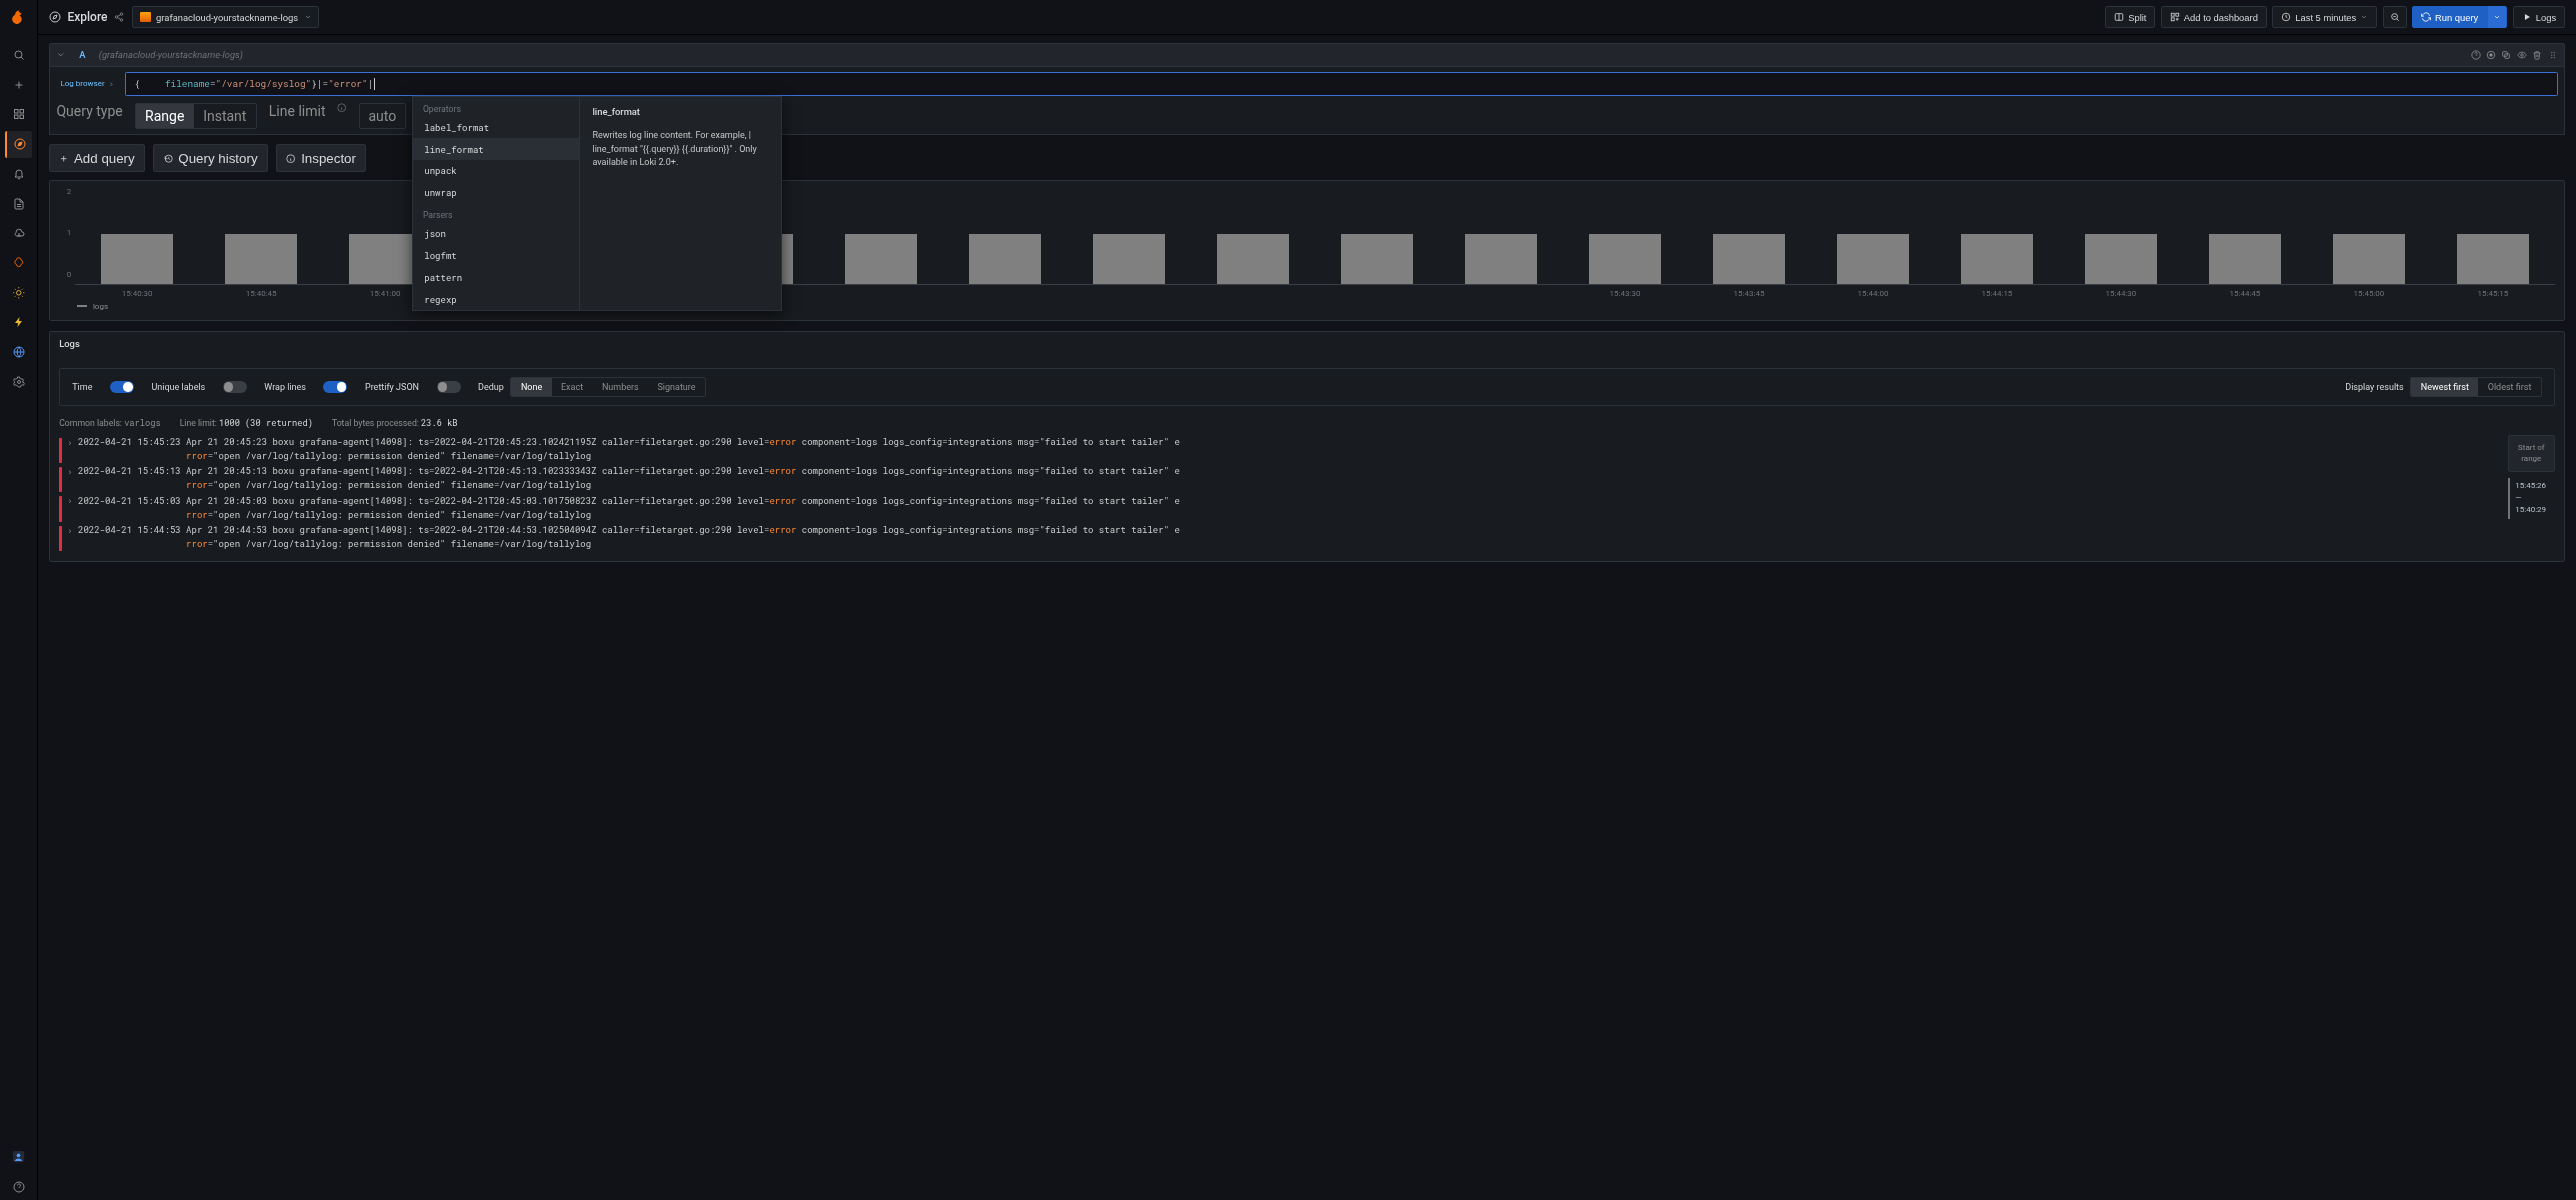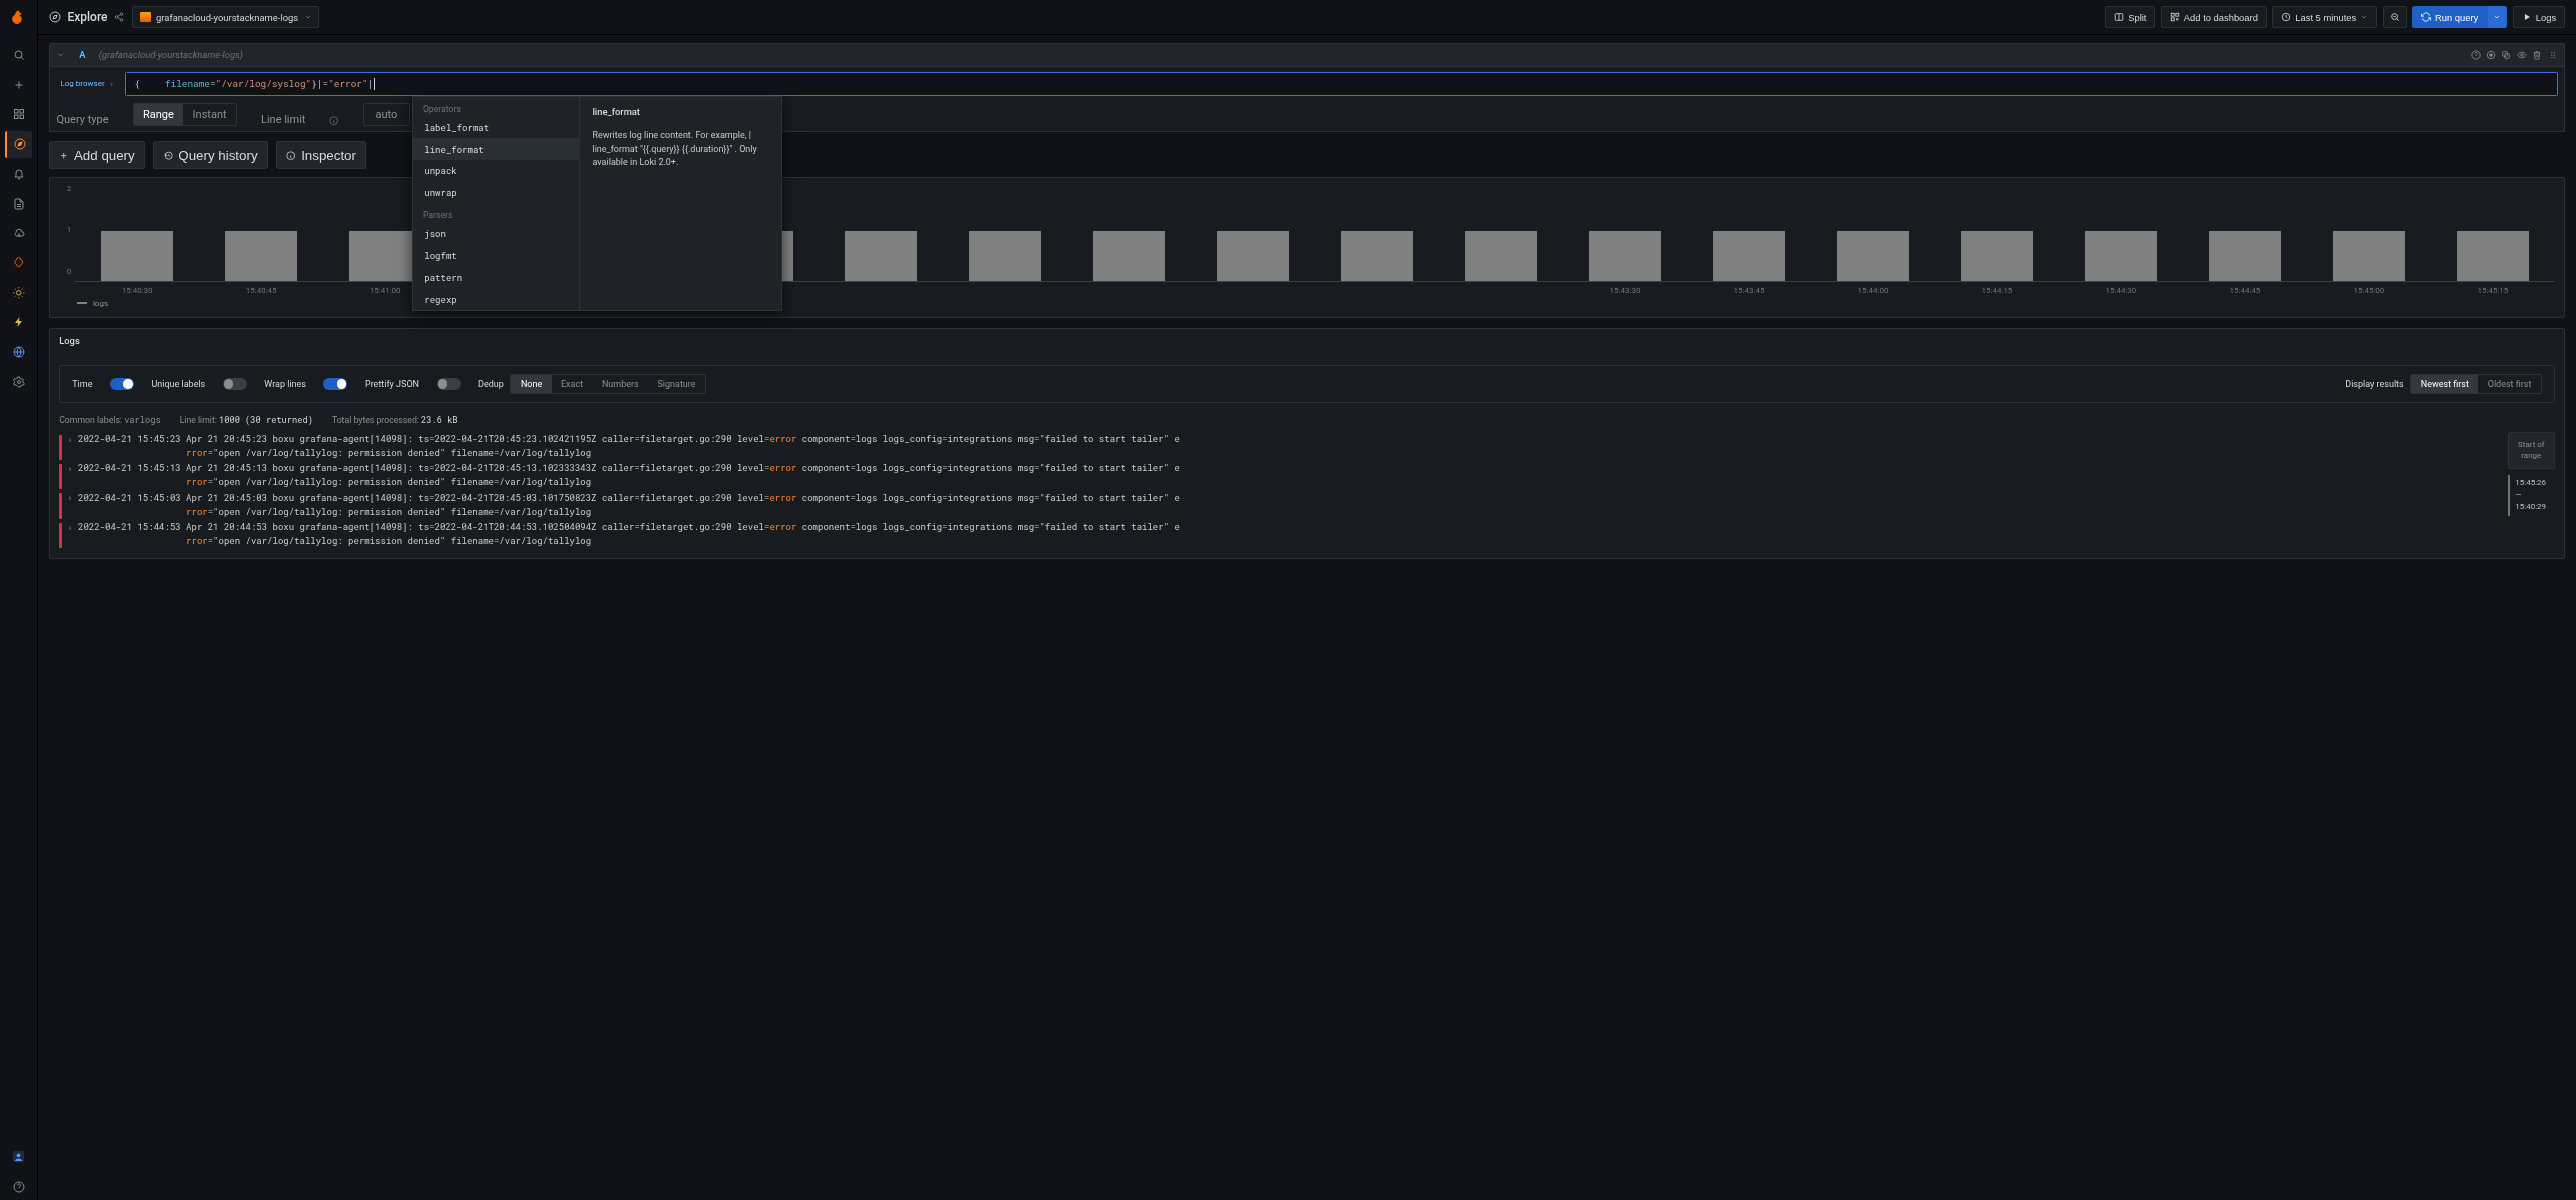--- a/index.html
+++ b/index.html
@@ -107,21 +107,21 @@
   }
   .ac-list { width:168px; background:#1f2328; border:0.7px solid var(--border); max-height:276px; overflow:auto;}
   .ac-group { padding:6.7px 9.4px 2.7px; color:var(--text-dim); font-size:8.7px;}
   .ac-item { padding:5.4px 10.8px; font-family:var(--mono); font-size:9px; color:var(--text-0); cursor:pointer;}
   .ac-item.sel { background:#2a2f36; }
   .ac-doc { width:202px; background:#1f2328; border:0.7px solid var(--border); border-left:none; padding:9.4px 12px;}
   .ac-doc h4 { margin:0 0 12px; font-size:9.4px; font-weight:500;}
   .ac-doc p { margin:0; color:#c7c7c7; font-size:9px; line-height:1.5;}
 
   
-  .opts-row { display:flex; align-items:flex-end; gap:24px; padding:6.7px 0 0; color:var(--text-1); font-size:11px;}
+  .opts-row { display:flex; align-items:flex-start; gap:12px; padding:6.7px 0 0; color:var(--text-1); font-size:14px;}
   .seg { display:flex; border:0.7px solid var(--border); border-radius:2px; overflow:hidden;}
   .seg .seg-btn { padding:4px 9.4px; background:var(--bg-1); cursor:pointer;}
   .seg .seg-btn.active { background:#34383e; color:#fff;}
   .small-input { background:var(--bg-1); border:0.7px solid var(--border); border-radius:2px; padding:4px 8px; color:var(--text-1); width:47px; text-align:center;}
 
   
   .action-row { display:flex; gap:8px; margin:9.4px 0 8px; }
   .action-btn { display:flex; align-items:center; gap:5.4px; background:var(--bg-2); border:0.7px solid var(--border); border-radius:2px; padding:5.4px 9.4px; cursor:pointer; color:var(--text-0);}
 
   

